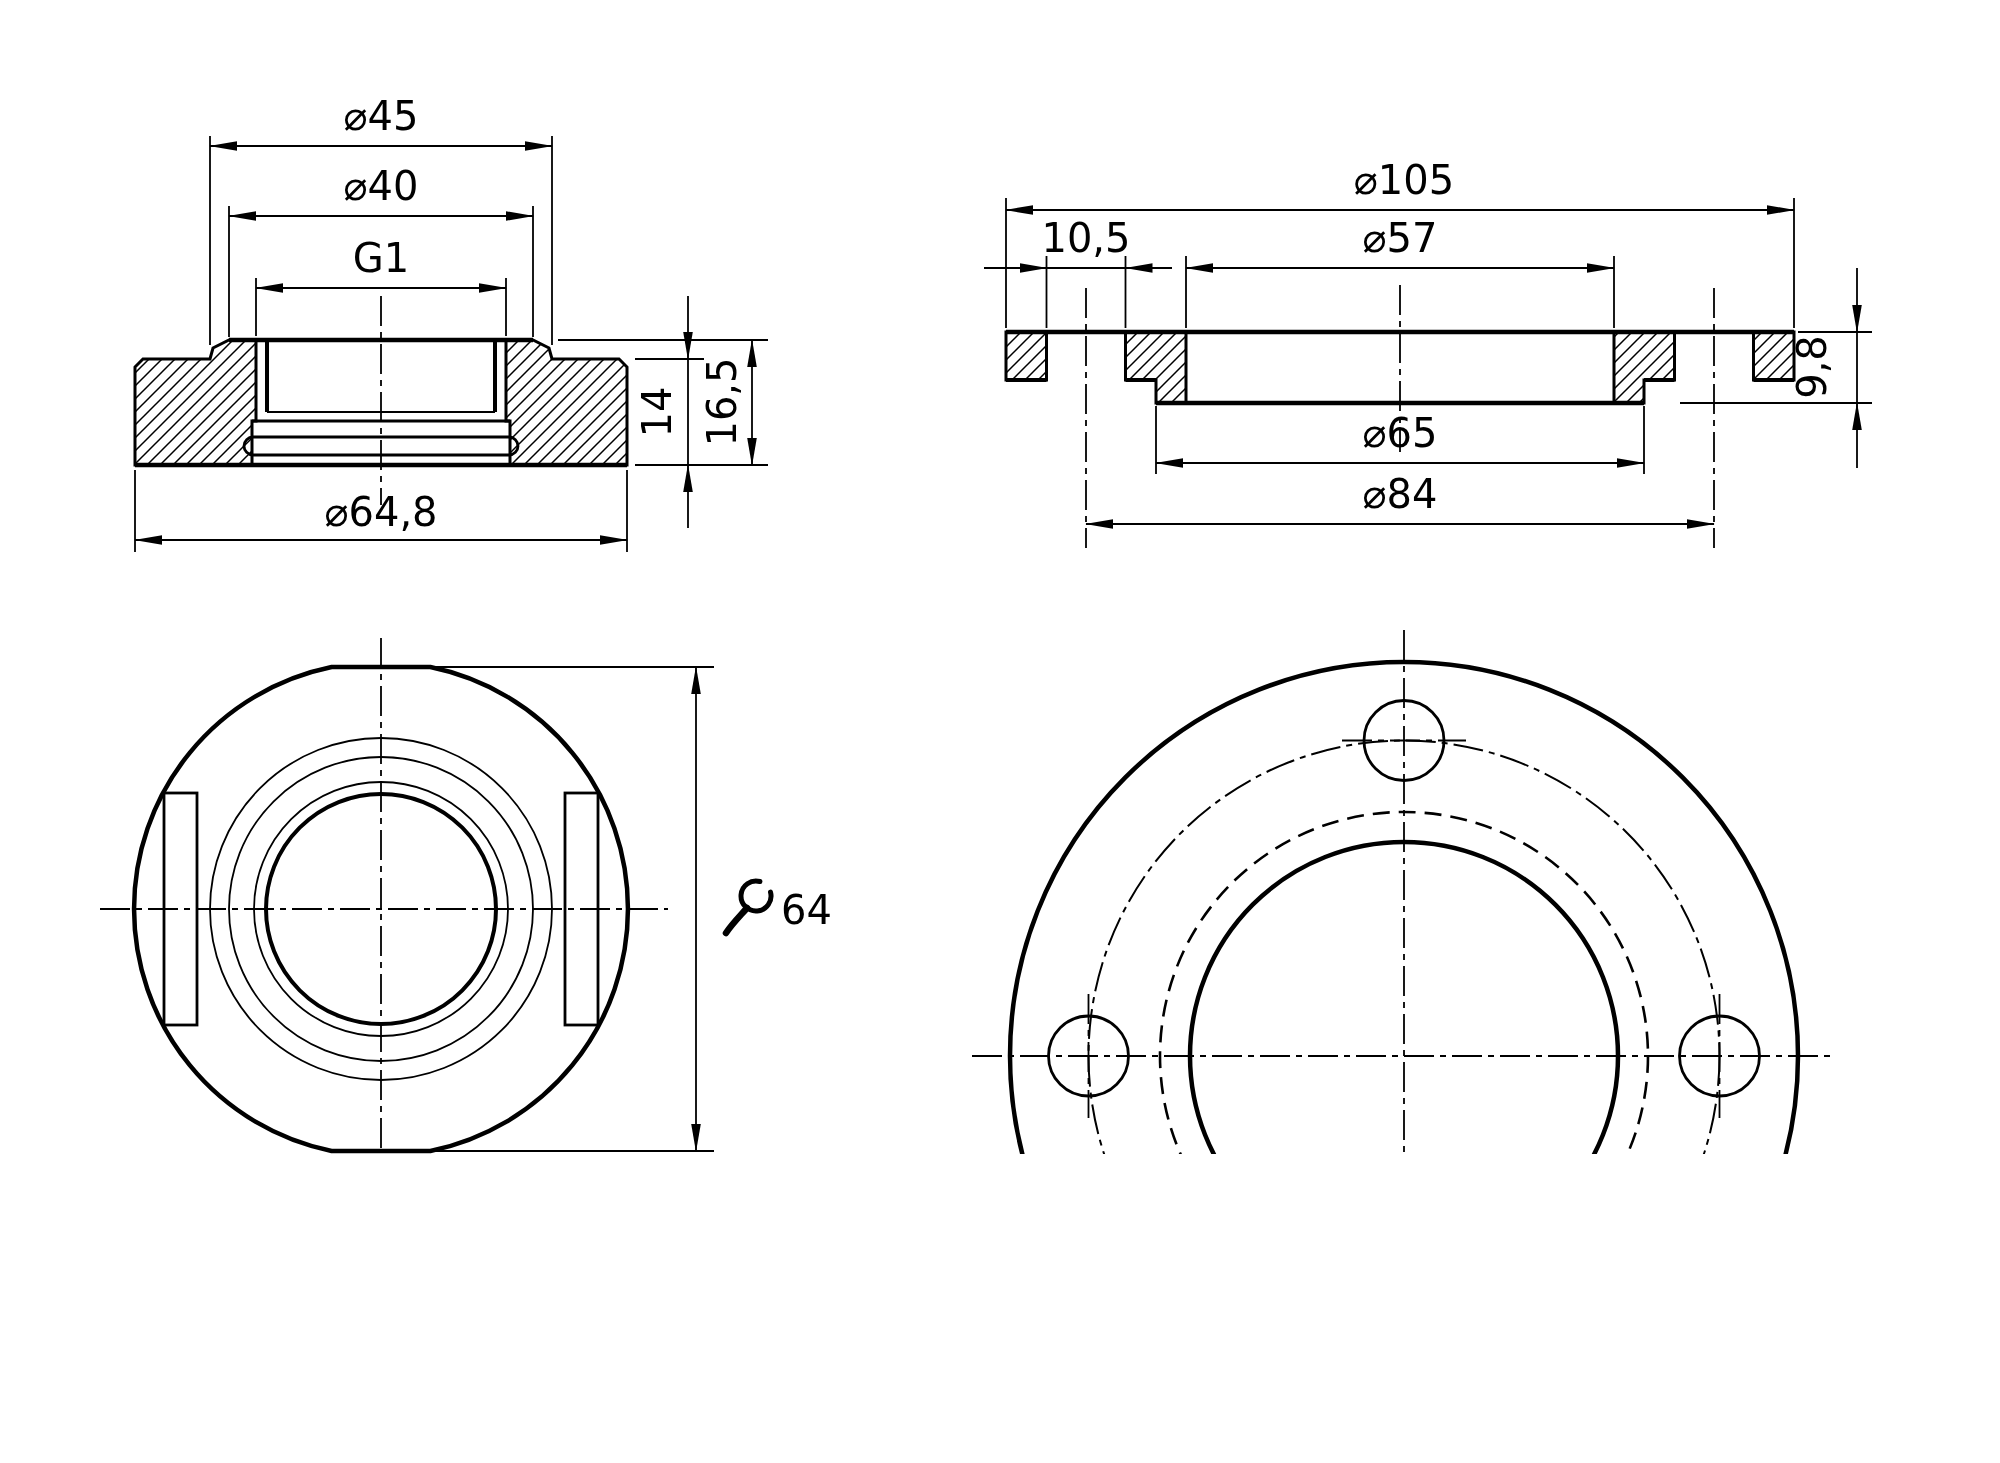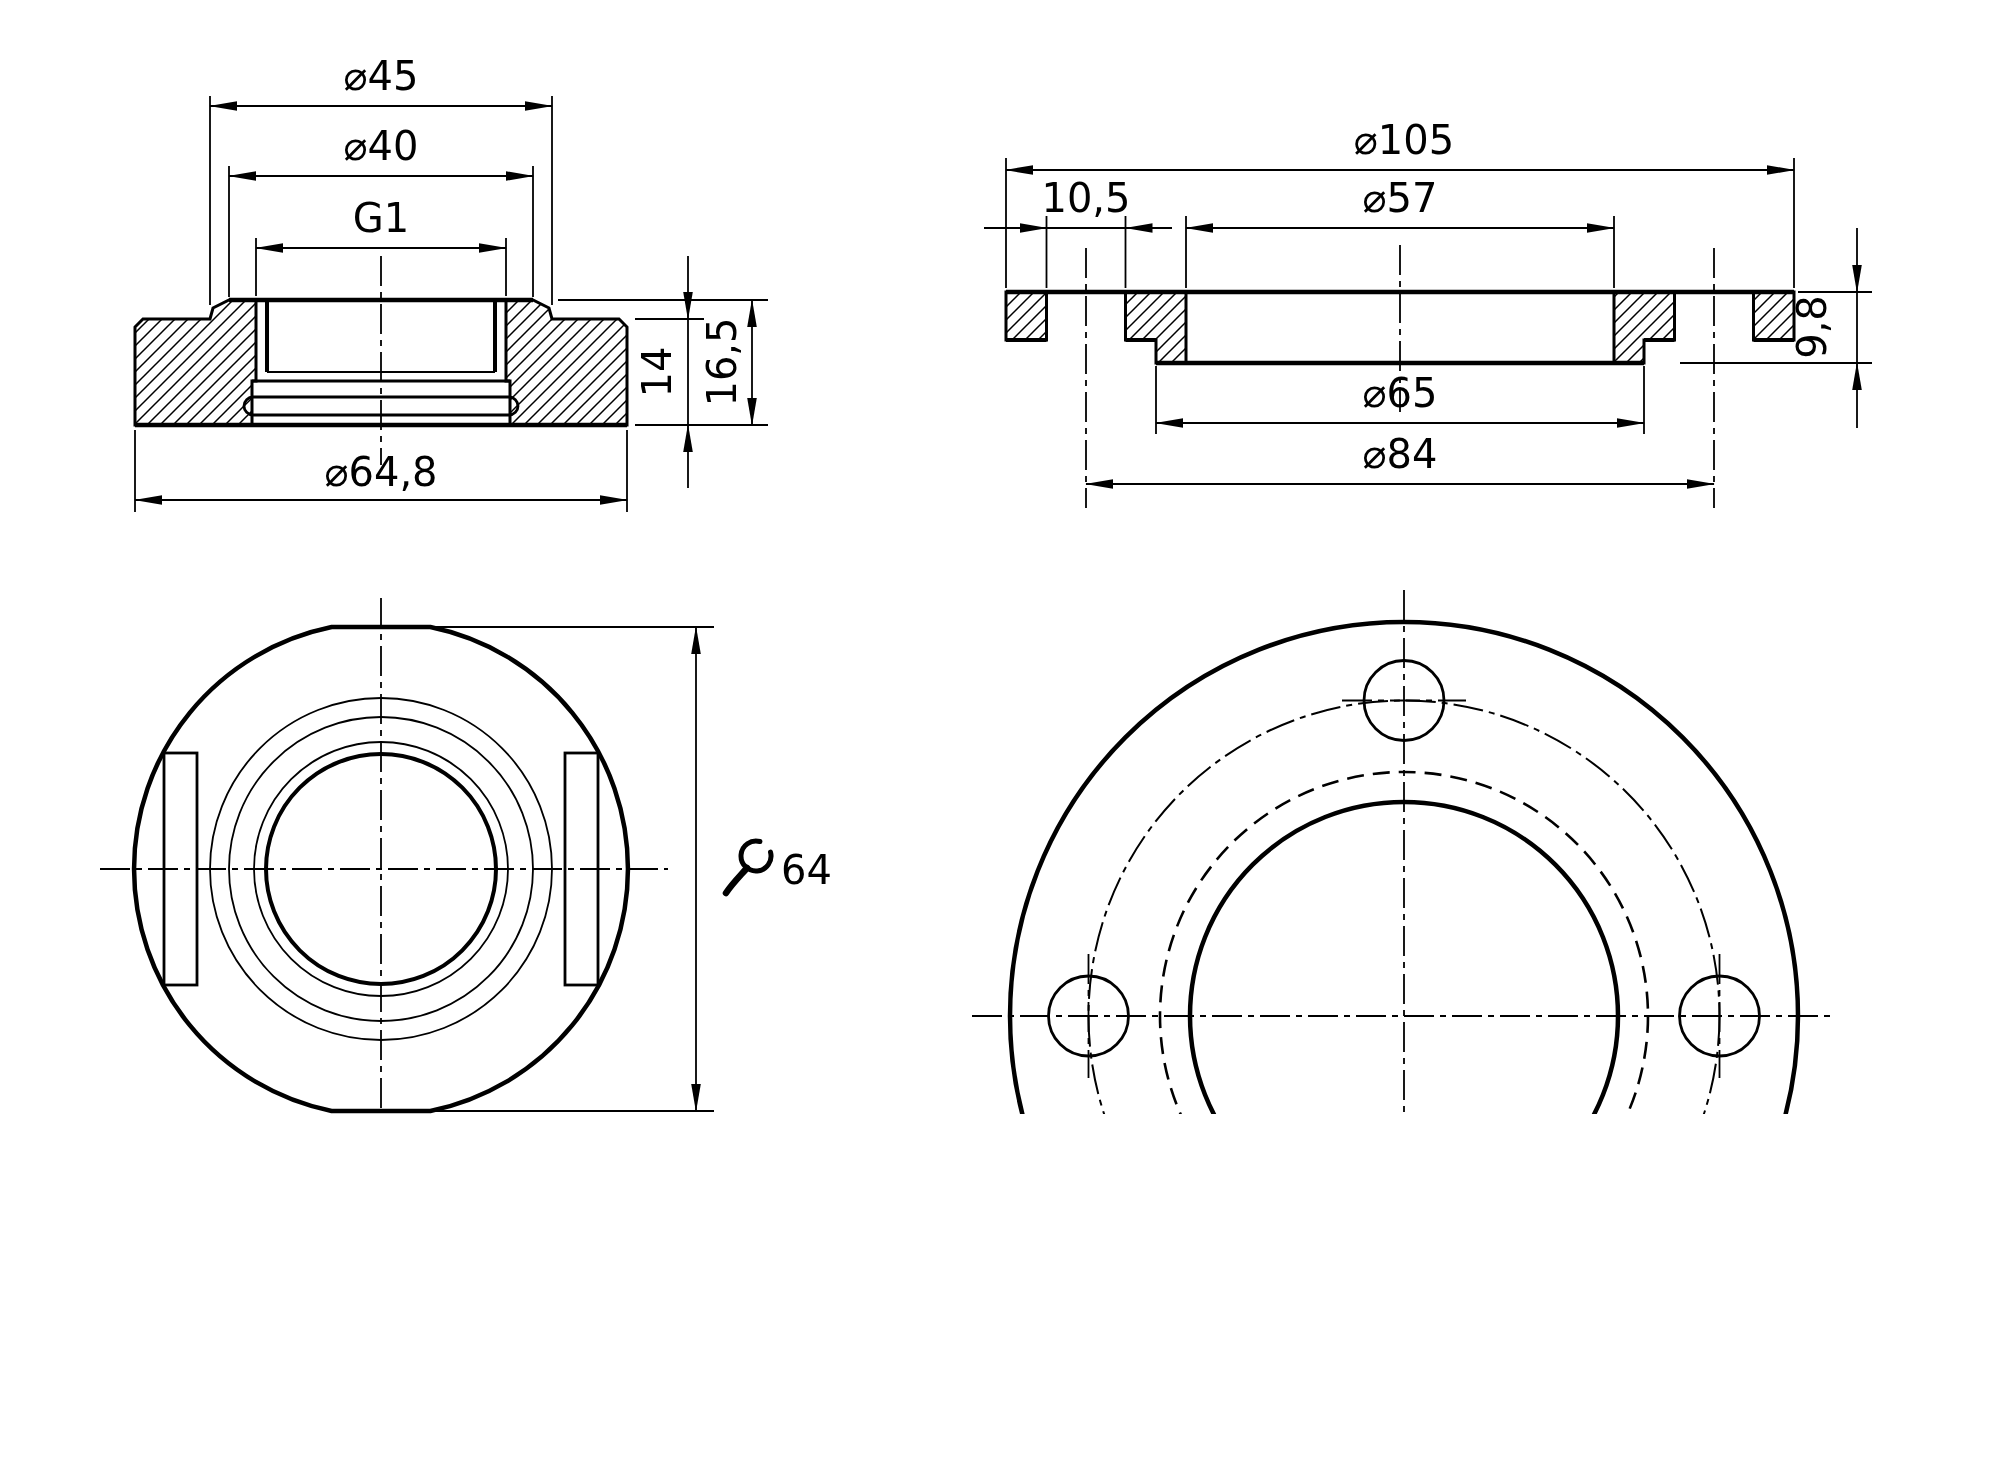--- a/index.html
+++ b/index.html
@@ -1,16 +1,16 @@
 <!DOCTYPE html>
 <html><head>
 <meta charset="utf-8">
 <style>
   html,body{margin:0;padding:0;background:#ffffff;}
-  .stage{width:2000px;height:1114px;background:#fff;position:relative;}
+  .stage{width:2000px;height:1114px;background:#fff;position:relative;margin-top:40px;}
   svg{display:block;}
   text{font-family:"DejaVu Sans","Liberation Sans",sans-serif;font-size:40px;fill:#000;}
   .dimtext{font-size:40px;}
   .thick{stroke:#000;stroke-width:4;fill:none;}
   .thick2{stroke:#000;stroke-width:4.5;fill:none;}
   .med{stroke:#000;stroke-width:2.8;fill:none;}
   .thin{stroke:#000;stroke-width:1.8;fill:none;}
   .cl{stroke:#000;stroke-width:1.8;fill:none;stroke-dasharray:30 6 6 6;}
   .clf{stroke:#000;stroke-width:2;fill:none;stroke-dasharray:30 6 6 6;}
   .hid{stroke:#000;stroke-width:2.6;fill:none;stroke-dasharray:17 9;}

